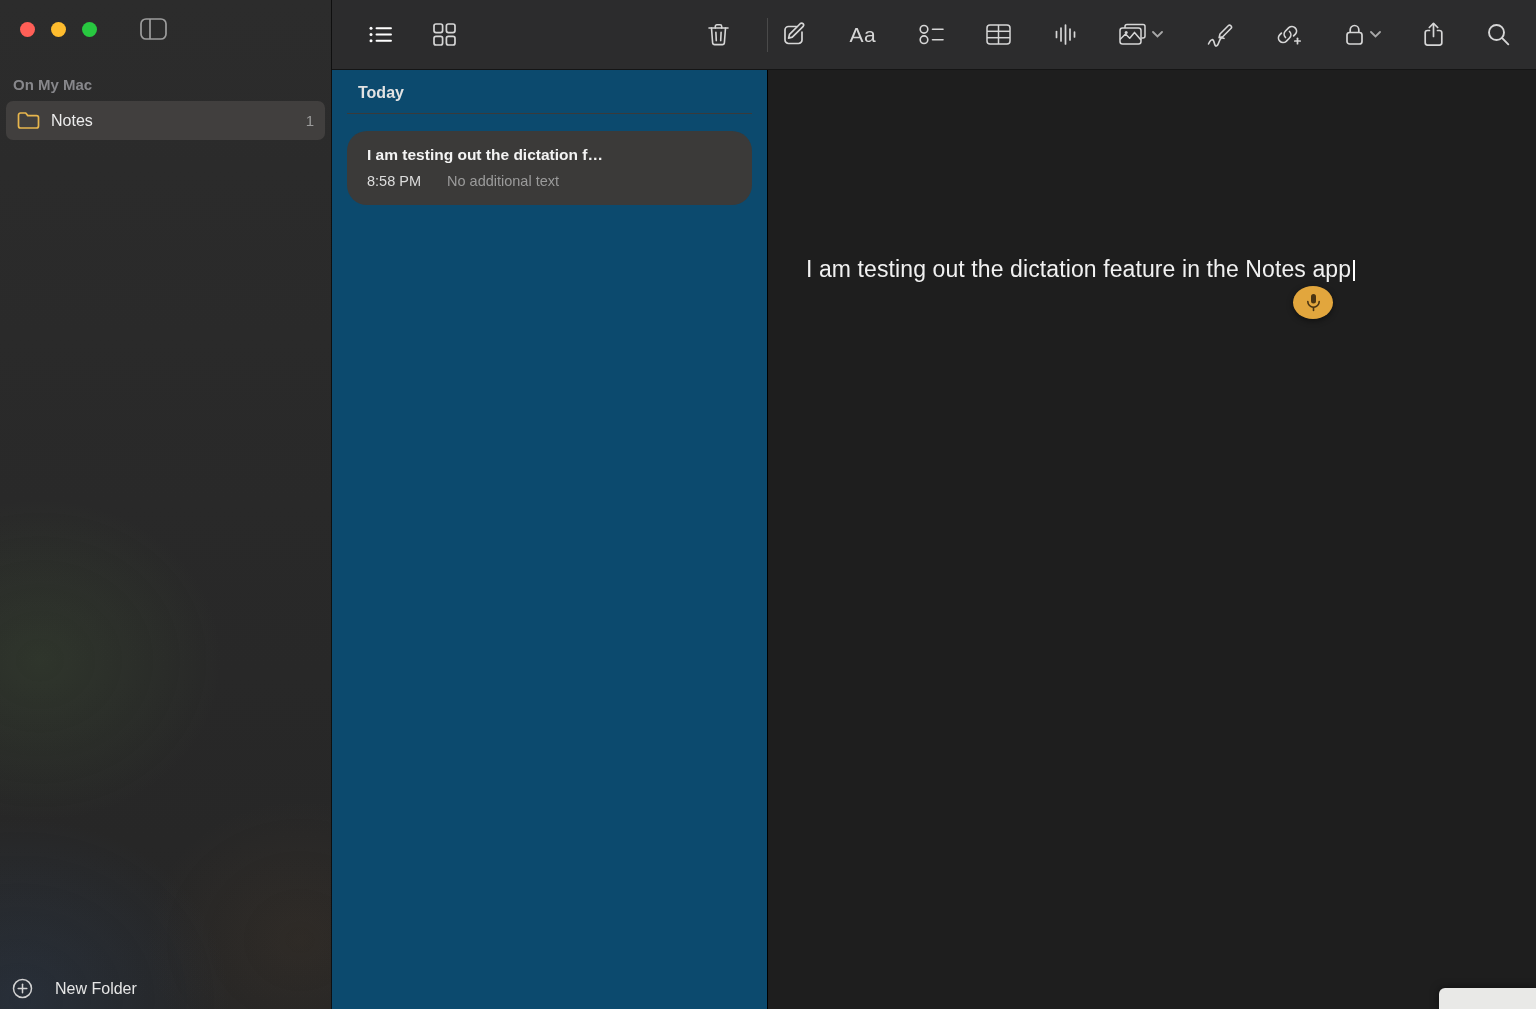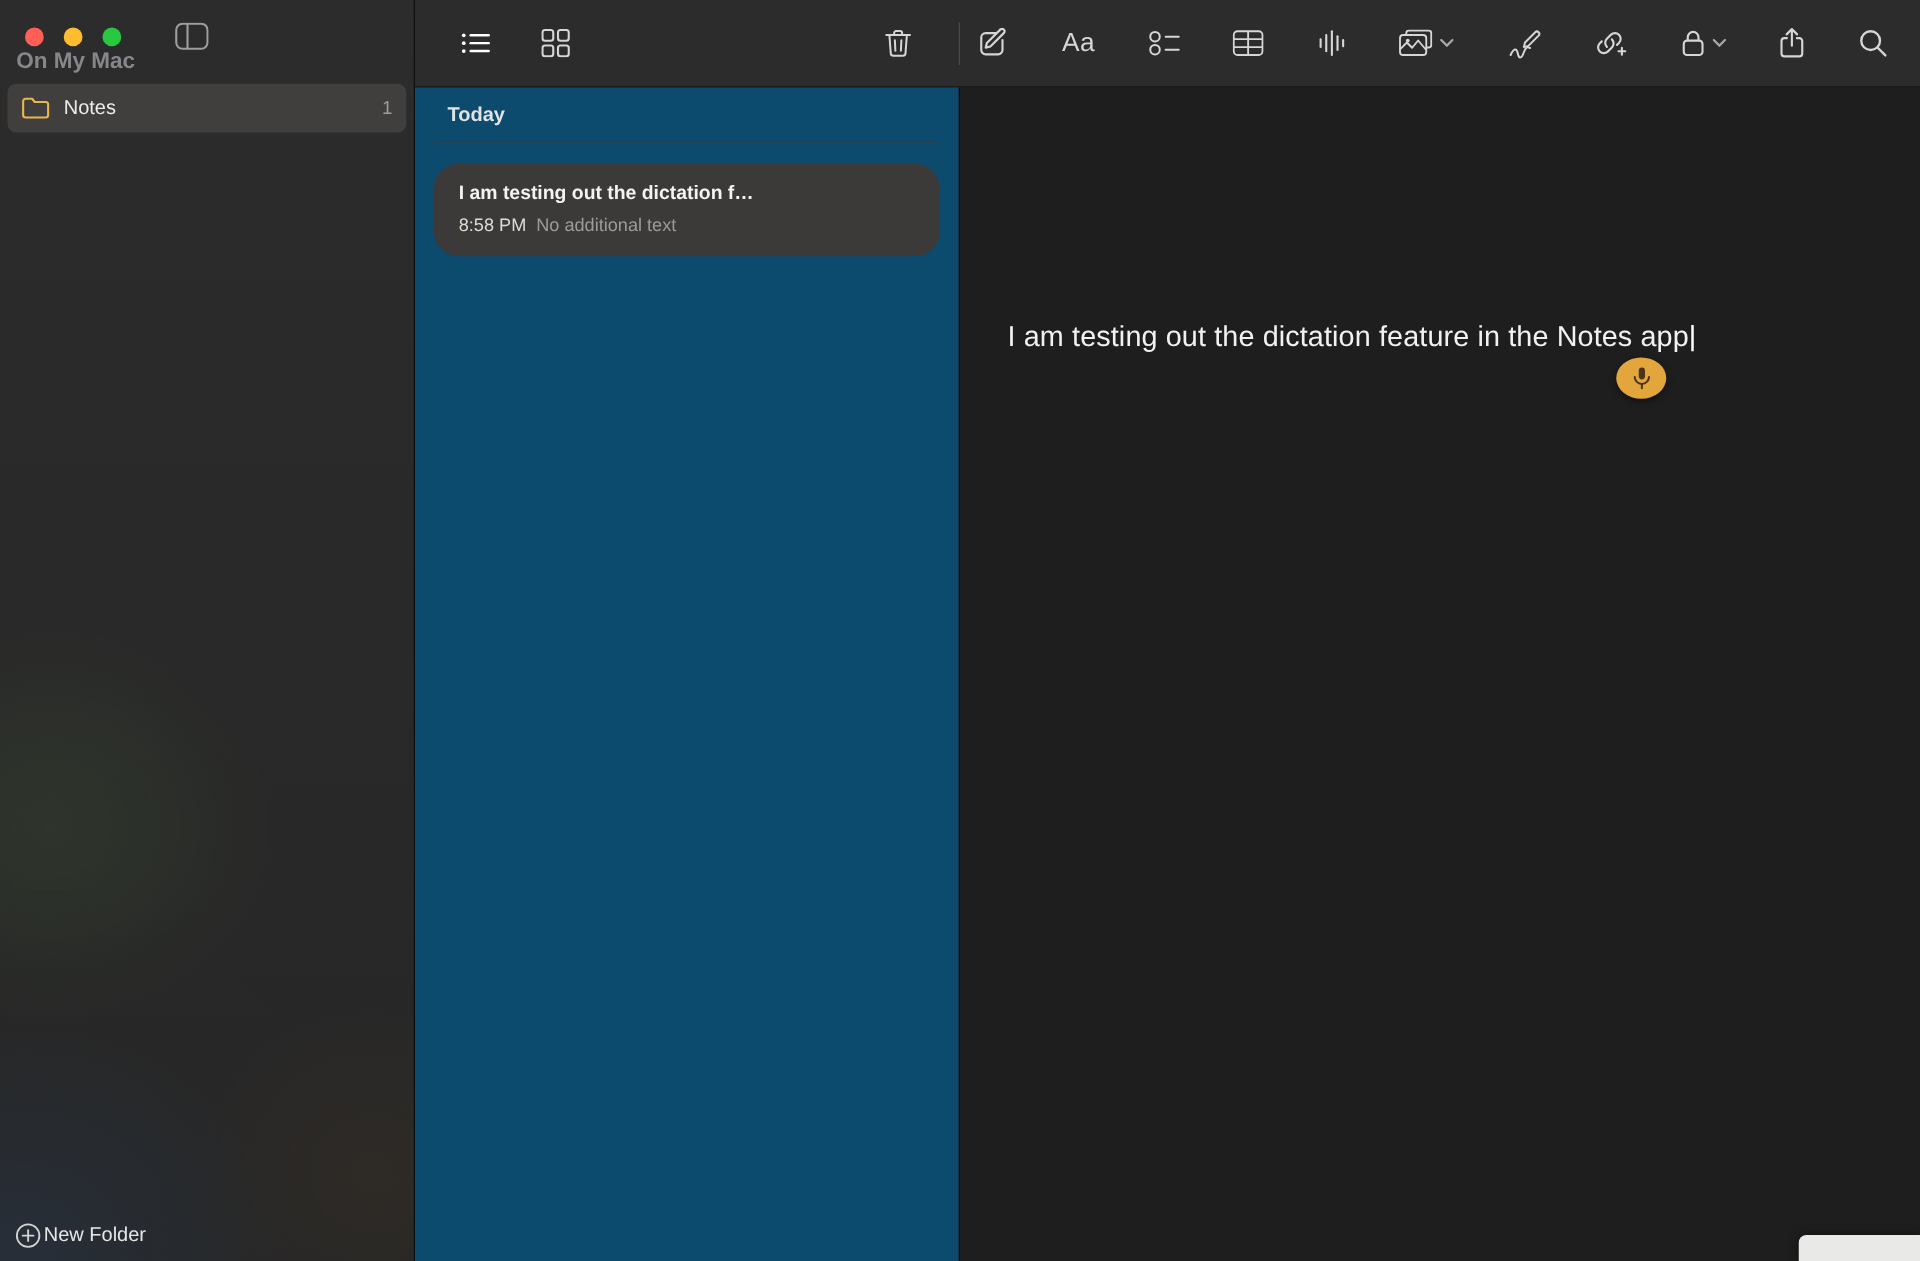--- a/index.html
+++ b/index.html
@@ -13,27 +13,27 @@
     background:
       radial-gradient(260px 230px at 40px 660px, rgba(80,120,60,.16), transparent 70%),
       radial-gradient(300px 260px at 20px 1000px, rgba(45,85,140,.18), transparent 70%),
       radial-gradient(220px 200px at 300px 940px, rgba(120,80,40,.10), transparent 70%),
       linear-gradient(180deg,#2c2c2c 0%,#262626 100%);
     border-right:1px solid rgba(0,0,0,.65);
   }
   .traffic-lights { position:absolute; top:22px; left:20px; display:flex; gap:16px; }
   .tl { width:15px; height:15px; border-radius:50%; display:inline-block; }
   .sidebar-toggle { position:absolute; top:18px; left:140px; background:none; border:none; cursor:default; }
-  .section-label { margin-top:32px; padding:6px 0 8px 13px; font-size:18px; color:#87878b; font-weight:600; }
+  .section-label { margin-top:70px; padding:6px 0 8px 13px; font-size:15px; color:#87878b; font-weight:600; }
   .folder-row { display:flex; align-items:center; gap:11px; height:39px; margin:0 6px 3px;
                 padding:16px 11px; border-radius:7px; font-size:16px; }
   .folder-row.selected { background:#413f3e; }
   .folder-row .count { margin-left:auto; color:#9c9c9c; font-size:15px; }
   .new-folder { position:absolute; bottom:10px; left:12px; display:flex; align-items:center;
-                gap:2px; font-size:16px; color:#e6e6e6; }
+                gap:22px; font-size:16px; color:#e6e6e6; }
 
   
   .content { flex:1; display:flex; flex-direction:column; }
   .toolbar { height:70px; flex:0 0 70px; background:#2c2c2d; display:flex;
              border-bottom:1px solid #151515; }
   .toolbar button, .icon-btn { background:none; border:none; color:#d6d6d6; display:flex;
              align-items:center; justify-content:center; cursor:default; }
   .toolbar-left { flex:0 0 436px; width:436px; display:flex; align-items:center;
                   padding-left:22px; gap:14px; position:relative; }
   .seg-selected { background:#4d4c4c; border-radius:9px; padding:10px 15px; }
@@ -48,21 +48,21 @@
   .columns { flex:1; display:flex; min-height:0; }
 
   
   .note-list { flex:0 0 436px; width:436px; background:#0c4a6e; border-right:1px solid #000;
                position:relative; }
   .list-header { margin:0 15px; padding:14px 11px 11px; font-size:16px; font-weight:700;
                  color:#e3e3e3; border-bottom:1px solid #3a3a3a; }
   .note-card { margin:17px 15px 0; background:#3b3a39; border-radius:20px; padding:15px 20px 16px; }
   .note-title { font-size:15.5px; font-weight:700; color:#f3f3f3; white-space:nowrap;
                 overflow:hidden; text-overflow:ellipsis; }
-  .note-meta { margin-top:9px; display:flex; gap:8px; font-size:14.5px; }
+  .note-meta { margin-top:9px; display:flex; gap:26px; font-size:14.5px; }
   .note-time { color:#dcdcdc; }
   .note-preview { color:#9b9b9b; }
 
   
   .editor { flex:1; position:relative; background:#1e1e1e; }
   .editor-date { text-align:center; padding-top:18px; font-size:14px; color:#98989d; }
   .editor-body { position:absolute; top:186px; left:38px; font-size:23px; color:#f1f1f1;
                  letter-spacing:.1px; }
   .caret { display:inline-block; width:1.5px; height:21px; background:#fff;
            vertical-align:-4px; margin-left:2px; }

